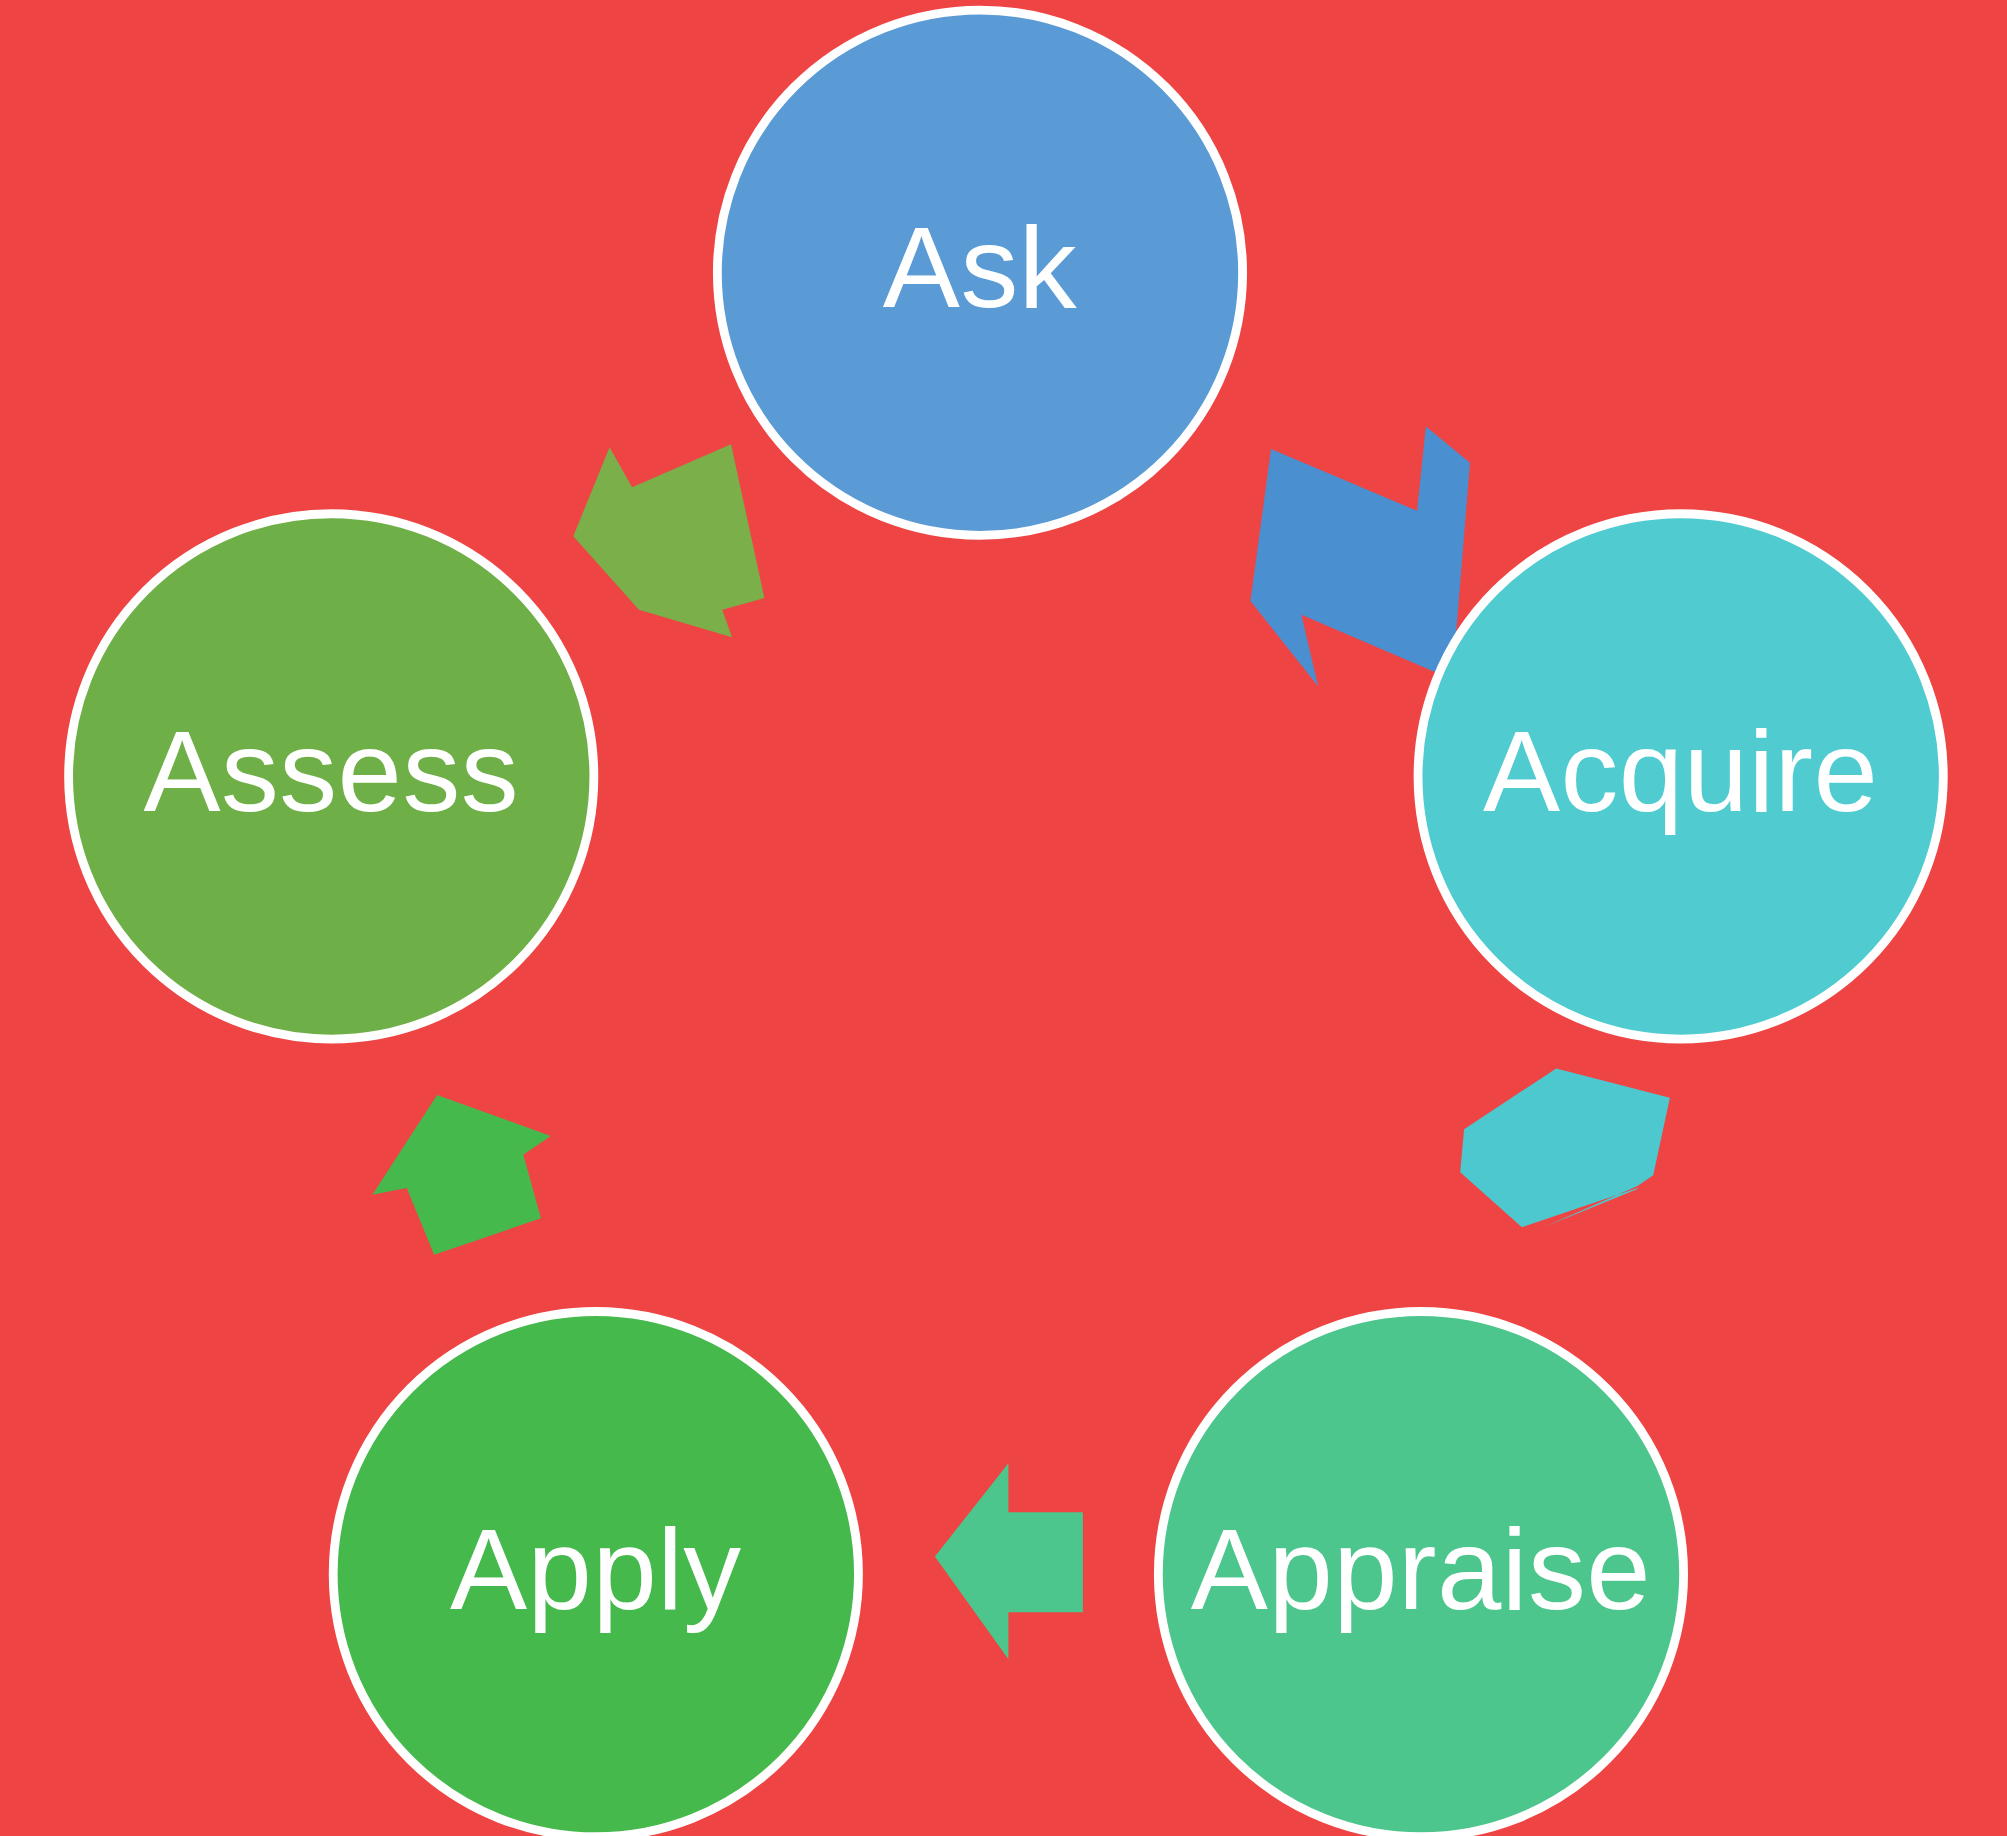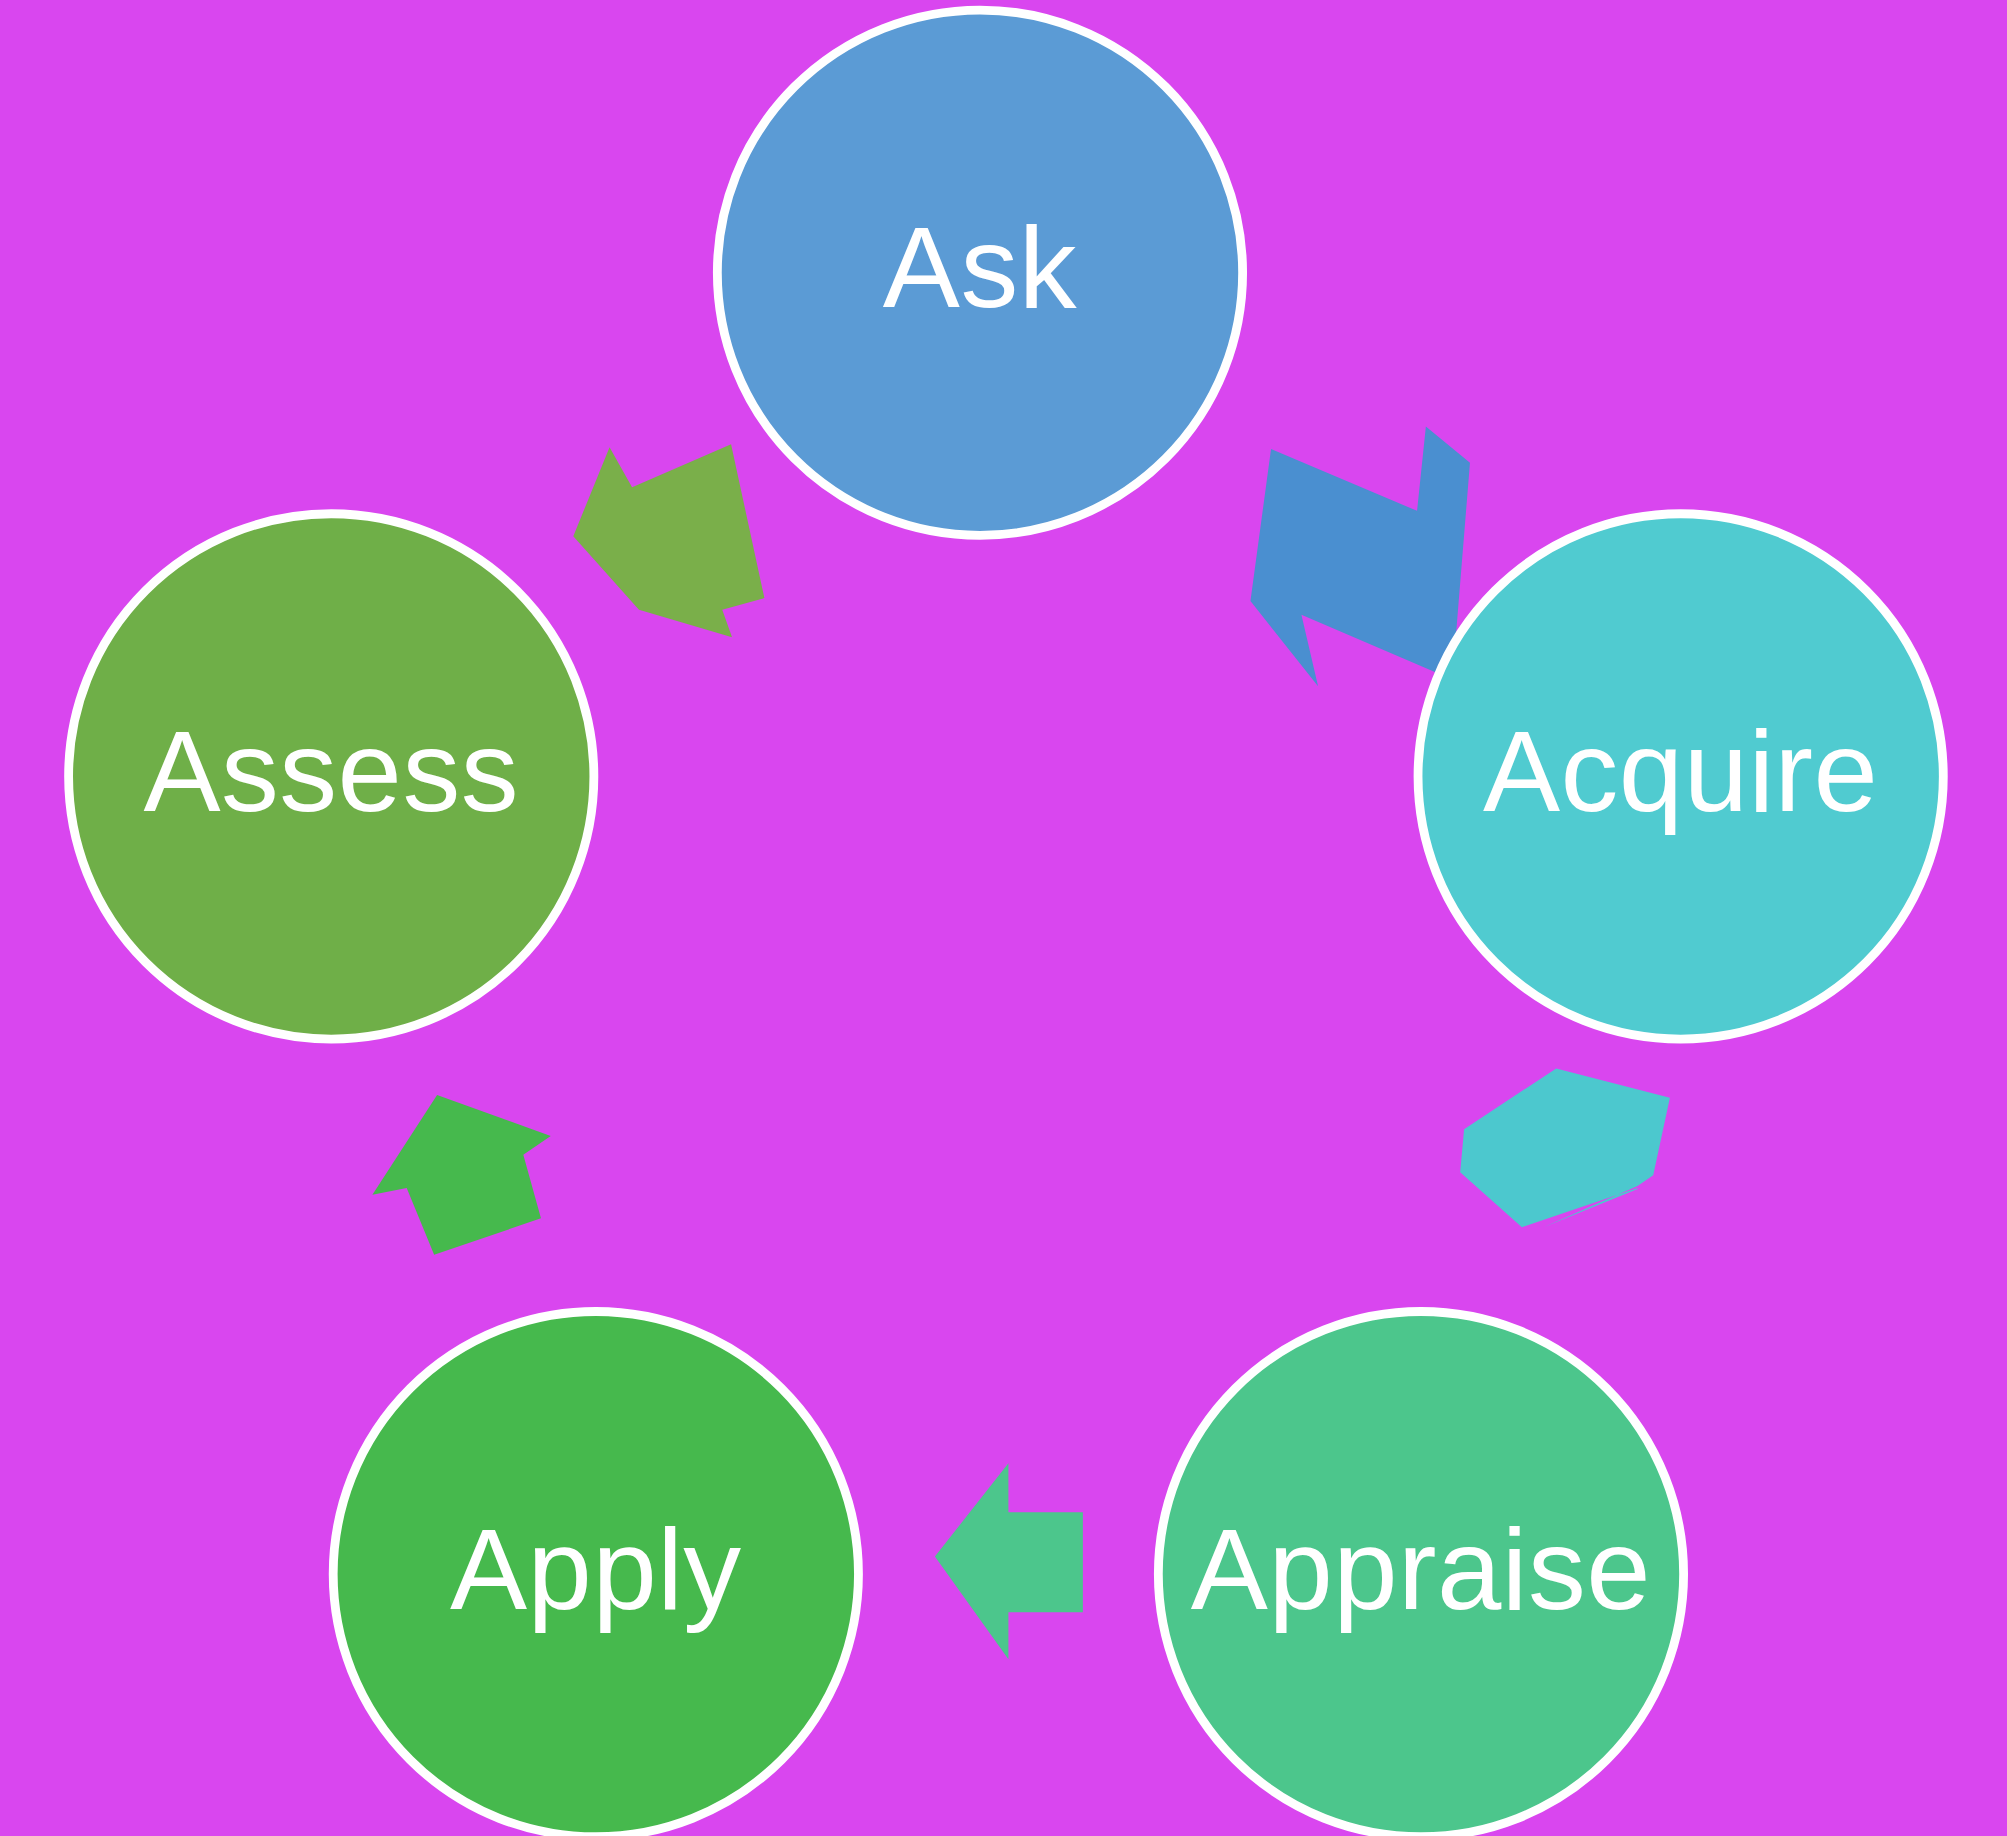--- a/index.html
+++ b/index.html
@@ -41,21 +41,21 @@
     dominant-baseline: middle;
     letter-spacing: 0.5px;
   }
   .arrow-shape {
     stroke: none;
   }
 </style>
 </head>
 <body>
 
-<div id="stage" style="background: #d946ef;">
+<div id="stage" style="background: #ef4444;">
 
   <svg id="diagram-svg" viewBox="0 0 2048 1874" xmlns="http://www.w3.org/2000/svg">
 
     <g>
 
       <g>
         <polygon class="arrow-shape" id="arrow0" points="1276,613 1297,458 1446,521 1455,435 1500,472 1482,693 1328,627 1345,700" fill="#4A8FD0"></polygon>
       </g>
 
       <g>

